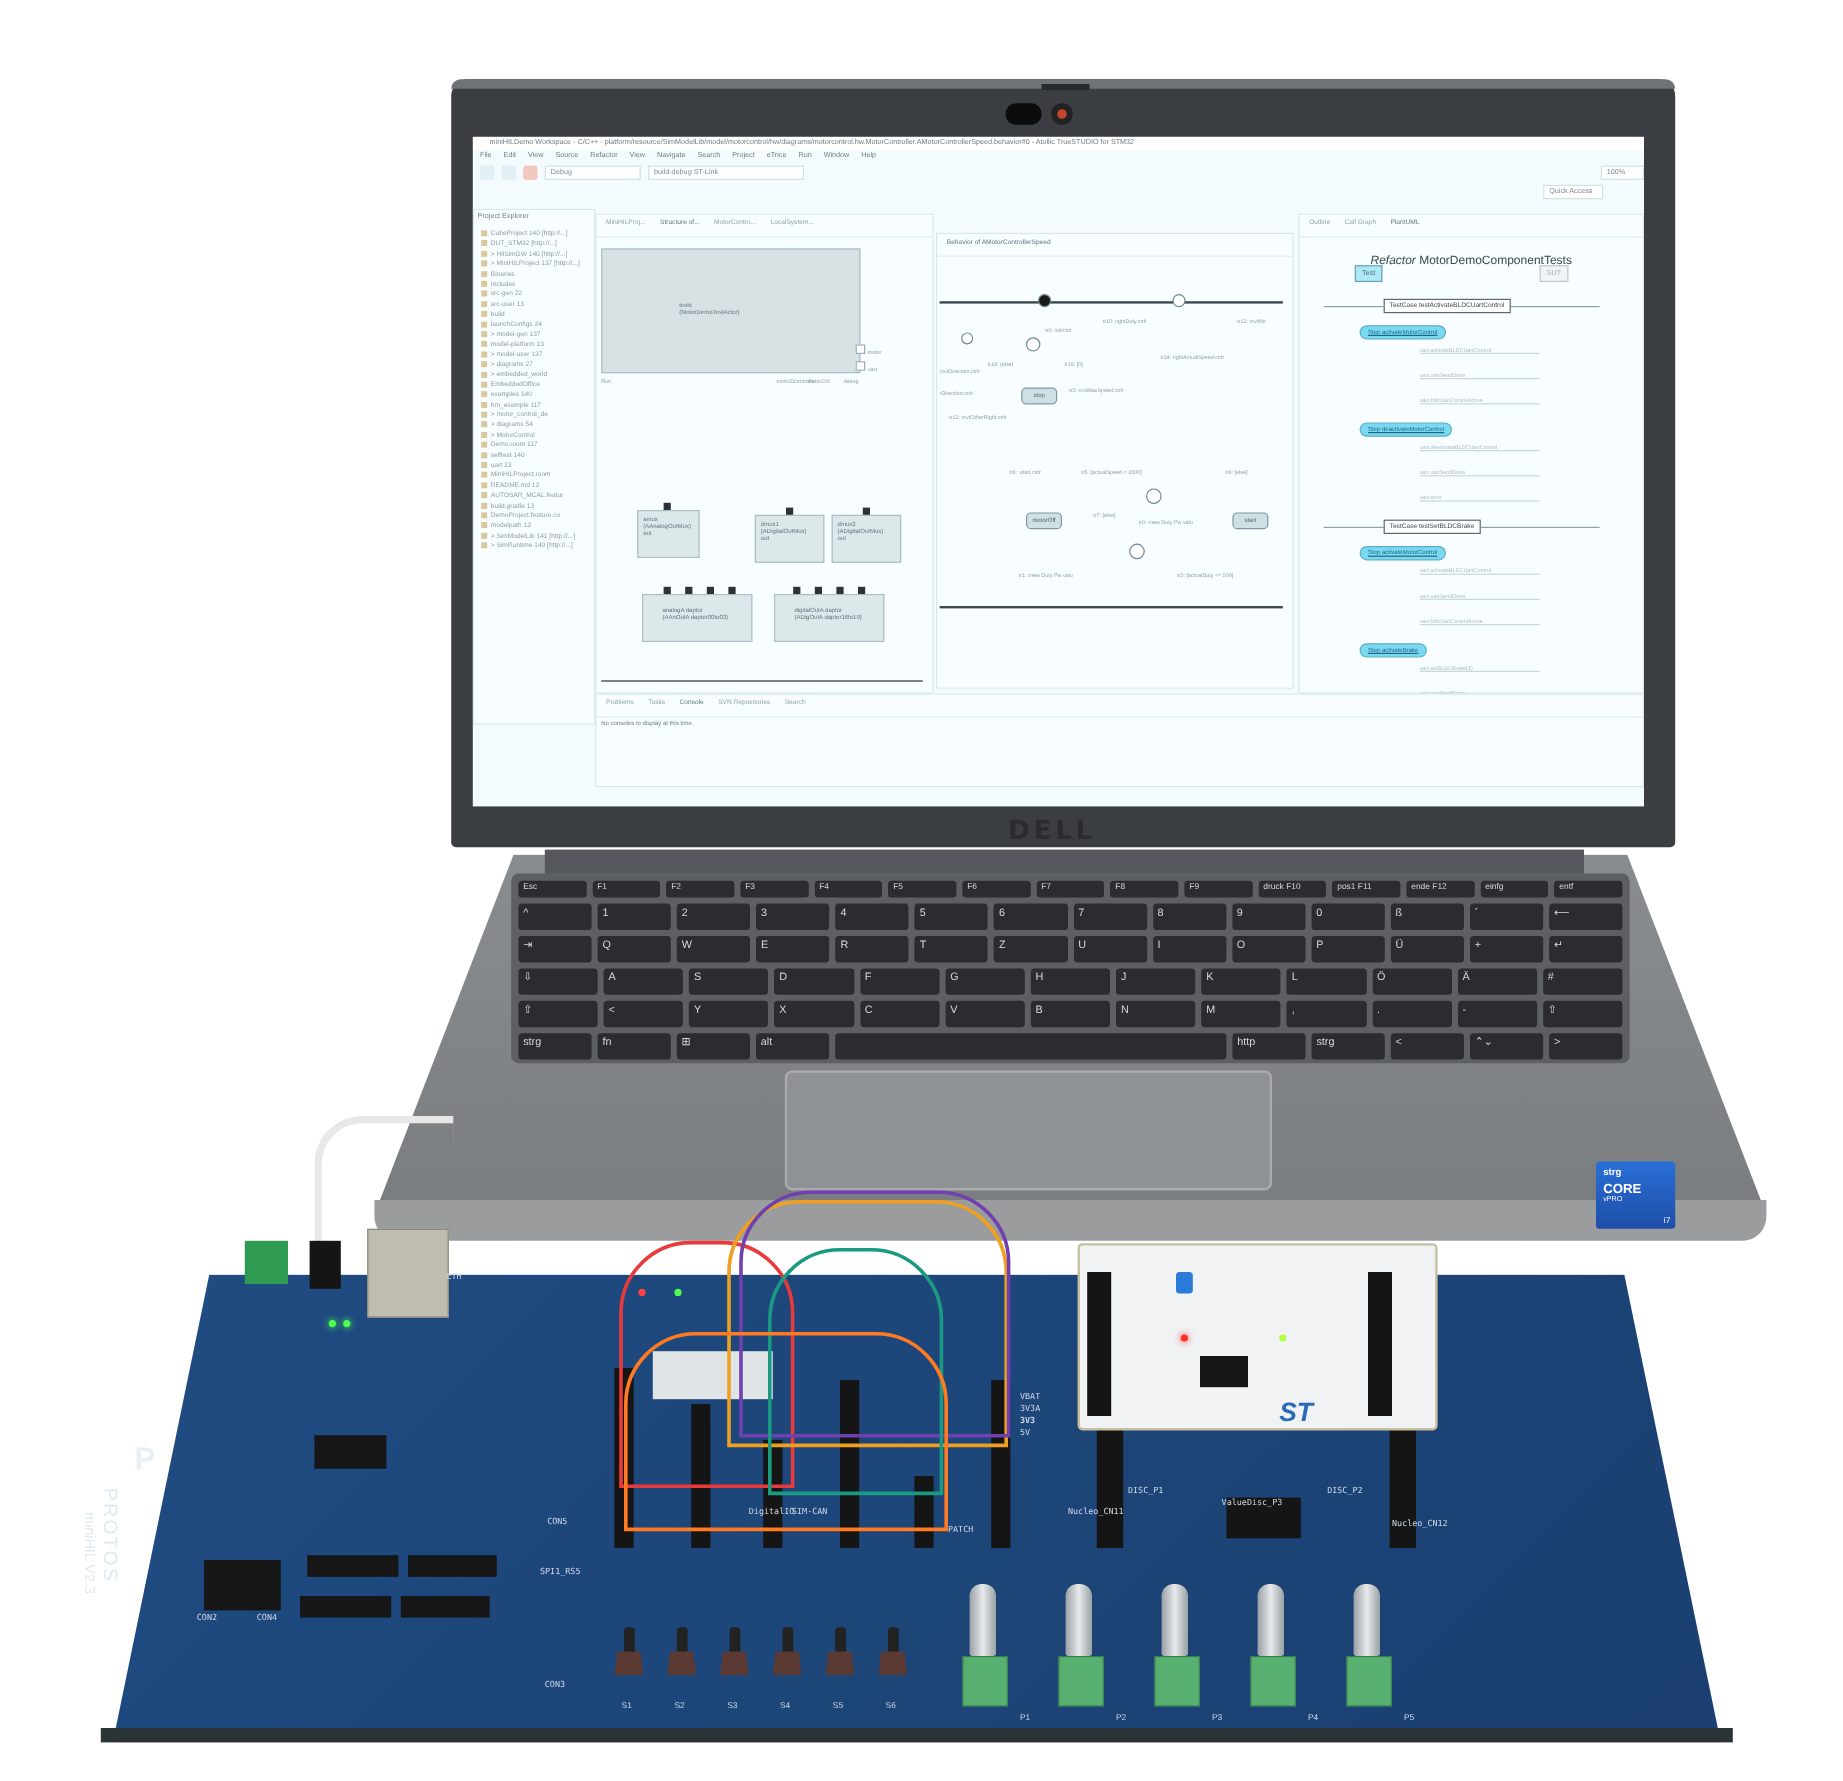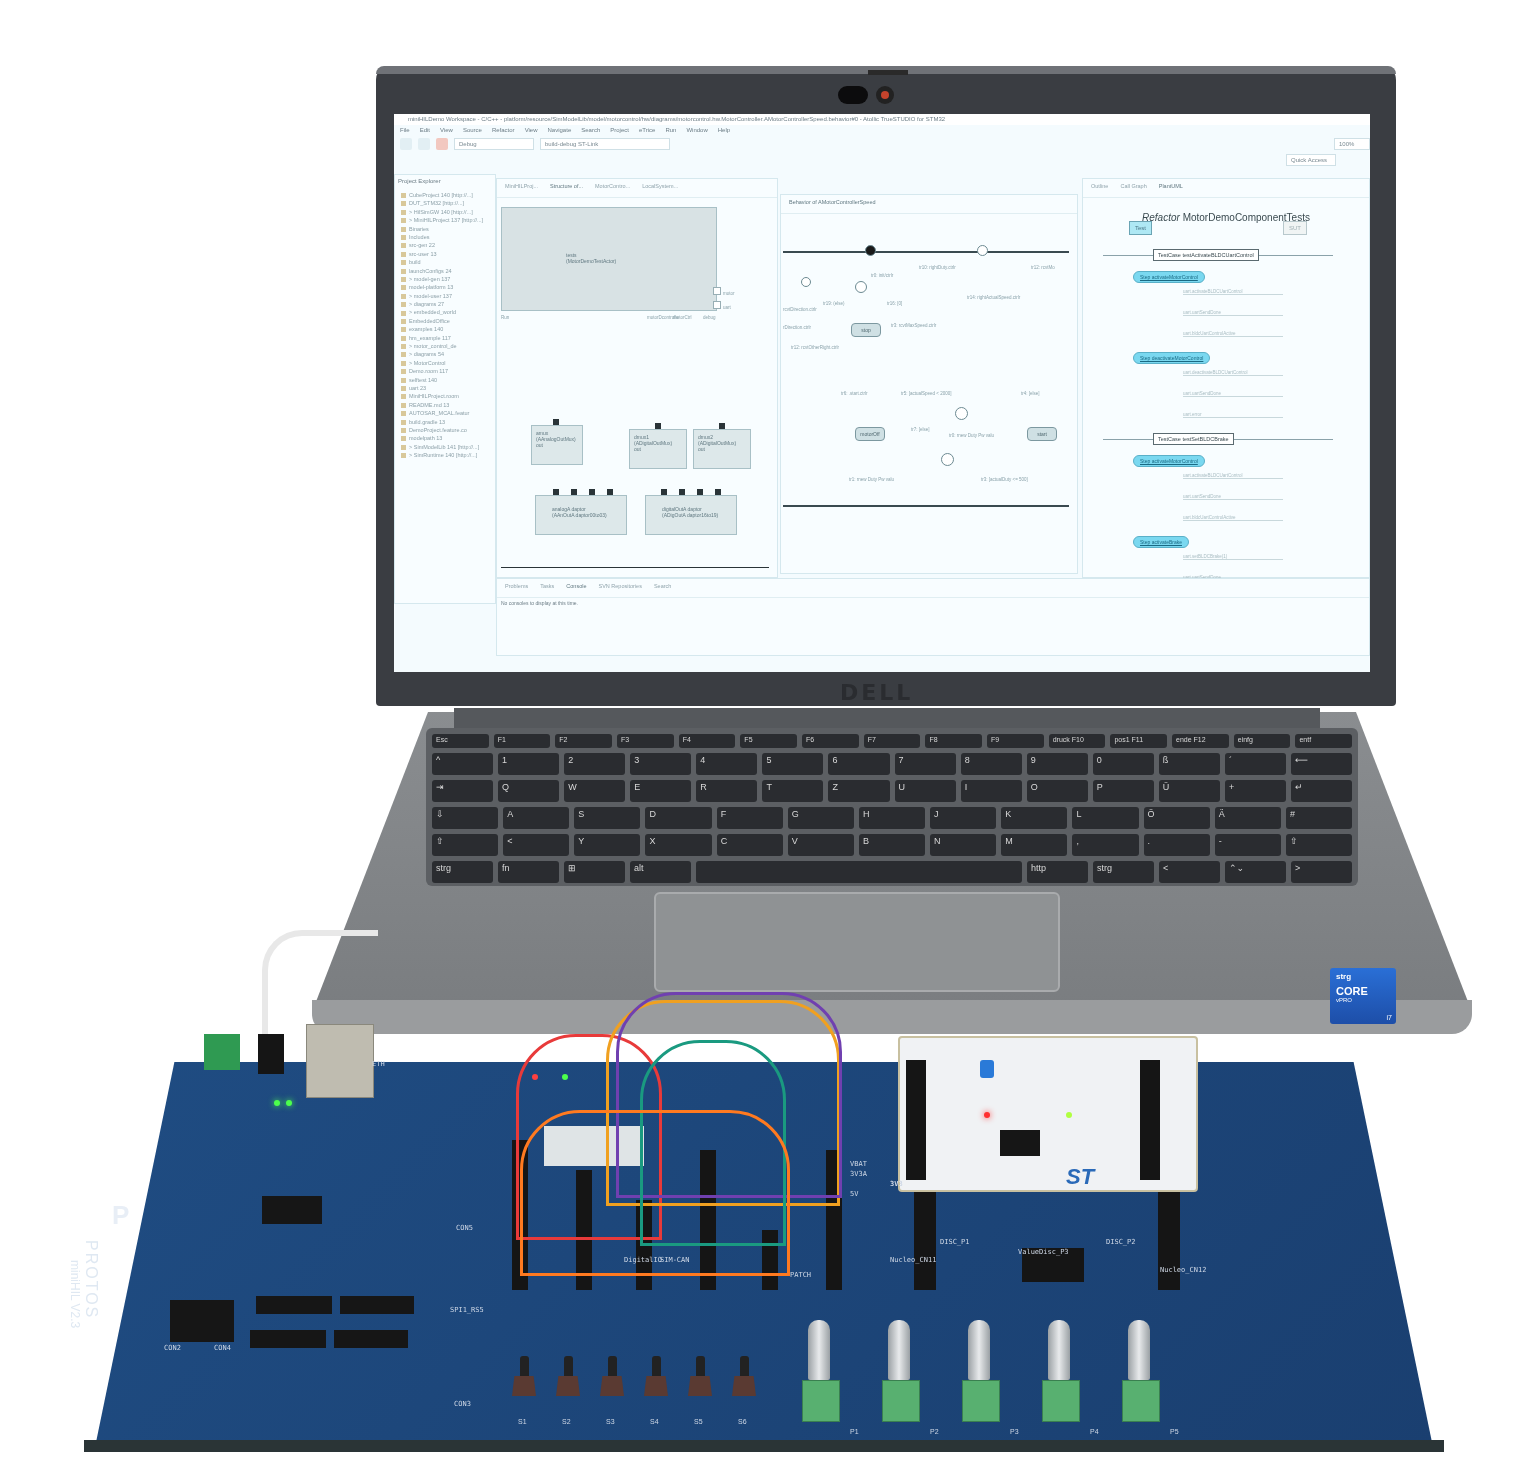--- a/index.html
+++ b/index.html
@@ -459,25 +459,25 @@
     <div class="silk" style="left:660px;top:1256px;">SIM-CAN</div>
     <div class="silk" style="left:790px;top:1256px;margin-top:15px;">PATCH</div>
     <div class="silk" style="left:890px;top:1256px;">Nucleo_CN11</div>
     <div class="silk" style="left:1160px;top:1266px;">Nucleo_CN12</div>
     <div class="silk" style="left:940px;top:1238px;">DISC_P1</div>
     <div class="silk" style="left:1106px;top:1238px;">DISC_P2</div>
     <div class="silk" style="left:1018px;top:1248px;">ValueDisc_P3</div>
     <div class="silk" style="left:164px;top:1344px;">CON2</div>
     <div class="silk" style="left:454px;top:1400px;">CON3</div>
     <div class="silk" style="left:214px;top:1344px;">CON4</div>
-    <div class="silk" style="left:456px;top:1224px;">CON5</div>
+    <div class="silk" style="left:456px;top:1264px;">CON5</div>
     <div class="silk" style="left:450px;top:1306px;">SPI1_RS5</div>
     <div class="silk" style="left:850px;top:1160px;">VBAT</div>
     <div class="silk" style="left:850px;top:1170px;">3V3A</div>
-    <div class="silk" style="left:890px;top:1180px;font-weight:bold;">3V3</div>
+    <div class="silk" style="left:850px;top:1180px;font-weight:bold;">3V3</div>
     <div class="silk" style="left:850px;top:1190px;">5V</div>
   </div>
 <div id="buttons">
     <div class="btn-s" style="left:512px;top:1356px;">
       <div class="cap"></div>
       <div class="base"></div>
     </div>
     <div class="btn-lbl" style="left:518px;top:1418px;">S1</div>
     <div class="btn-s" style="left:556px;top:1356px;">
       <div class="cap"></div>

